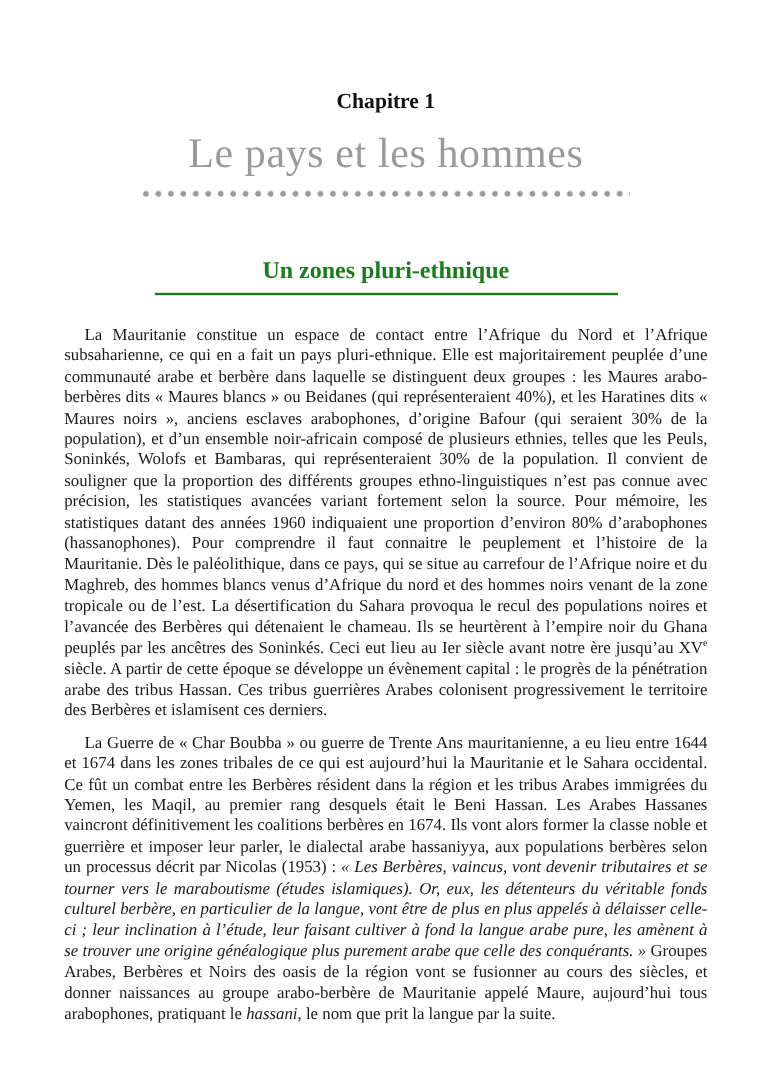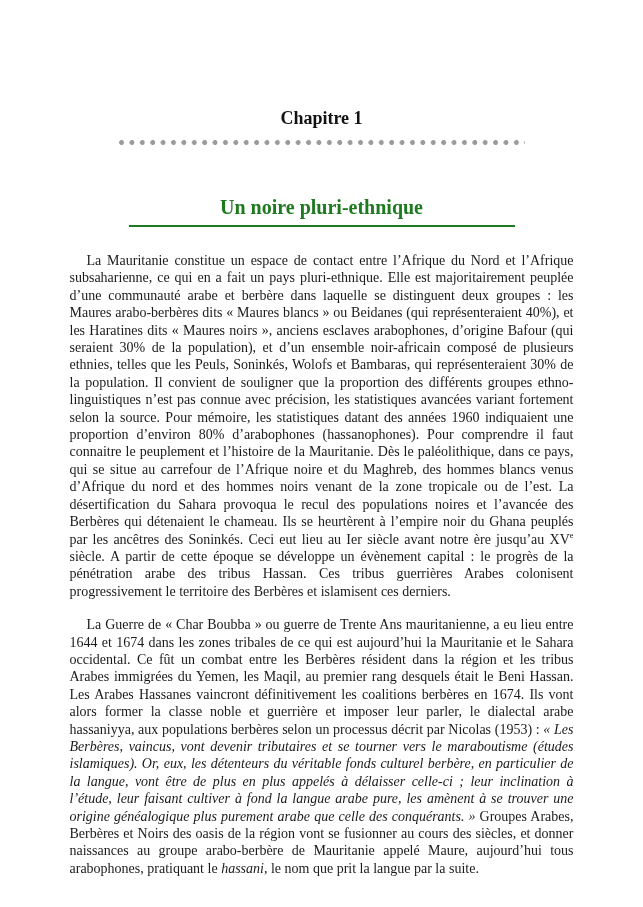--- a/index.html
+++ b/index.html
@@ -11,21 +11,21 @@
   html,body{ margin:0; padding:0; background:#ffffff; }
   .page{
     position:relative;
     width:643px; height:907px;
     background:var(--page-bg);
     overflow:hidden;
     font-family:"Liberation Serif","DejaVu Serif",serif;
     color:var(--body-ink);
   }
   .chapter-label{
-    padding-top:108px;
+    padding-top:74px;
     margin:0;
     text-align:center;
     font-size:18px;
     font-weight:bold;
     color:#111111;
   }
   .page-title{
     margin:13px 0 0 0;
     text-align:center;
     font-size:35px;
@@ -49,39 +49,40 @@
     font-weight:bold;
     color:var(--accent);
     border-bottom:2px solid var(--accent);
     padding-bottom:6px;
   }
   .body-text{
     width:536px;
     margin:25px auto 0 auto;
   }
   .body-para{
-    margin:16px;
+    margin:0;
     text-indent:17px;
     text-align:justify;
     font-size:14px;
     line-height:17.4px;
     color:var(--body-ink);
   }
   .body-para + .body-para{ margin-top:9px; }
   .body-para sup{ font-size:60%; line-height:0; }
   .body-para i{ font-style:italic;font-family:Liberation Serif, serif; }
 </style>
 </head>
 <body>
 
 <div class="page">
   <p class="chapter-label">Chapitre 1</p>
 
+  <h1 class="page-title">Le pays et les hommes</h1>
 
   <div class="dotted-divider"></div>
 
-  <h2 class="section-heading"><span>Un noire pluri-ethnique</span></h2>
+  <h2 class="section-heading"><span>Un zones pluri-ethnique</span></h2>
 
   <div class="body-text">
       <p class="body-para"><span>La Mauritanie constitue un espace de contact entre l’Afrique du Nord et l’Afrique subsaharienne, ce qui en a fait un pays pluri-ethnique. Elle est majoritairement peuplée d’une communauté arabe et berbère dans laquelle se distinguent deux groupes : les Maures arabo-berbères dits « Maures blancs » ou Beidanes (qui représenteraient 40%), et les Haratines dits « Maures noirs », anciens esclaves arabophones, d’origine Bafour (qui seraient 30% de la population), et d’un ensemble noir-africain composé de plusieurs ethnies, telles que les Peuls, Soninkés, Wolofs et Bambaras, qui représenteraient 30% de la population. Il convient de souligner que la proportion des différents groupes ethno-linguistiques n’est pas connue avec précision, les statistiques avancées variant fortement selon la source. Pour mémoire, les statistiques datant des années 1960 indiquaient une proportion d’environ 80% d’arabophones (hassanophones). Pour comprendre il faut connaitre le peuplement et l’histoire de la Mauritanie. Dès le paléolithique, dans ce pays, qui se situe au carrefour de l’Afrique noire et du Maghreb, des hommes blancs venus d’Afrique du nord et des hommes noirs venant de la zone tropicale ou de l’est. La désertification du Sahara provoqua le recul des populations noires et l’avancée des Berbères qui détenaient le chameau. Ils se heurtèrent à l’empire noir du Ghana peuplés par les ancêtres des Soninkés. Ceci eut lieu au Ier siècle avant notre ère jusqu’au XV</span><sup>e</sup><span> siècle. A partir de cette époque se développe un évènement capital : le progrès de la pénétration arabe des tribus Hassan. Ces tribus guerrières Arabes colonisent progressivement le territoire des Berbères et islamisent ces derniers.</span></p>
       <p class="body-para"><span>La Guerre de « Char Boubba » ou guerre de Trente Ans mauritanienne, a eu lieu entre 1644 et 1674 dans les zones tribales de ce qui est aujourd’hui la Mauritanie et le Sahara occidental. Ce fût un combat entre les Berbères résident dans la région et les tribus Arabes immigrées du Yemen, les Maqil, au premier rang desquels était le Beni Hassan. Les Arabes Hassanes vaincront définitivement les coalitions berbères en 1674. Ils vont alors former la classe noble et guerrière et imposer leur parler, le dialectal arabe hassaniyya, aux populations berbères selon un processus décrit par Nicolas (1953) : </span><i>« Les Berbères, vaincus, vont devenir tributaires et se tourner vers le maraboutisme (études islamiques). Or, eux, les détenteurs du véritable fonds culturel berbère, en particulier de la langue, vont être de plus en plus appelés à délaisser celle-ci ; leur inclination à l’étude, leur faisant cultiver à fond la langue arabe pure, les amènent à se trouver une origine généalogique plus purement arabe que celle des conquérants. »</i><span> Groupes Arabes, Berbères et Noirs des oasis de la région vont se fusionner au cours des siècles, et donner naissances au groupe arabo-berbère de Mauritanie appelé Maure, aujourd’hui tous arabophones, pratiquant le </span><i>hassani</i><span>, le nom que prit la langue par la suite.</span></p>
     </div>
 </div>
 
 </body></html>

